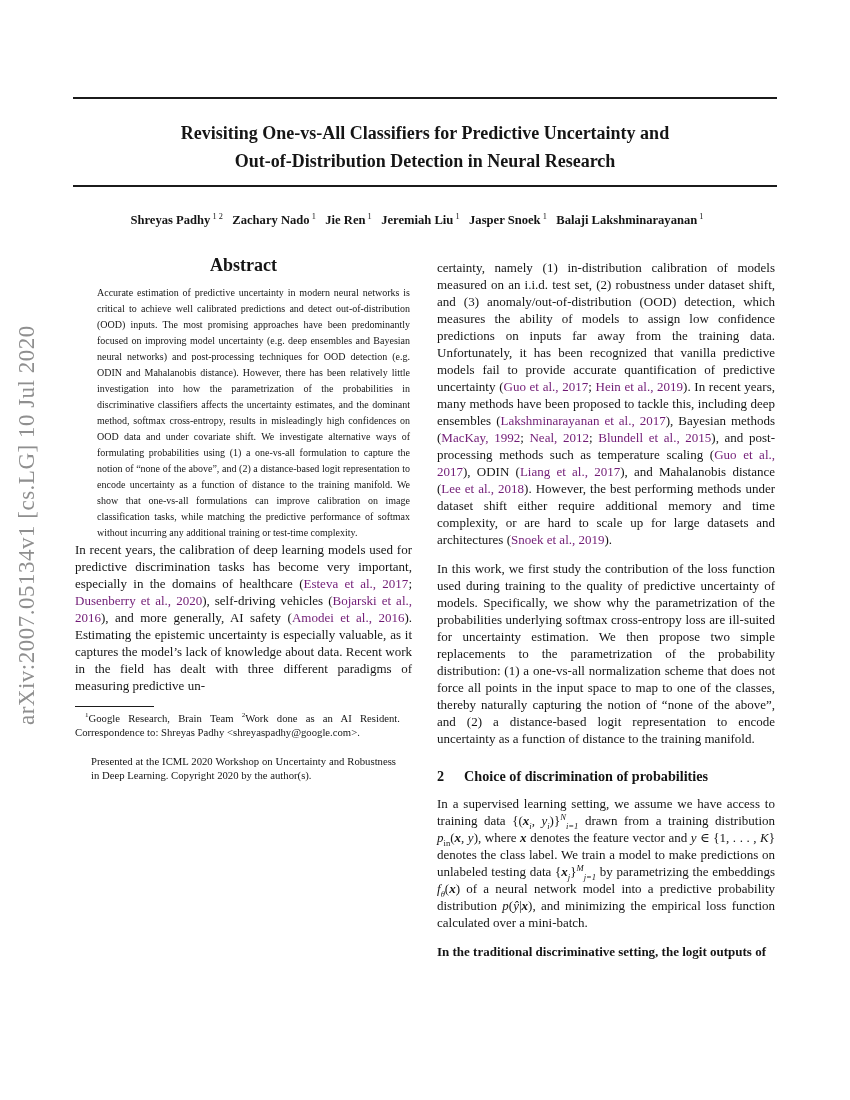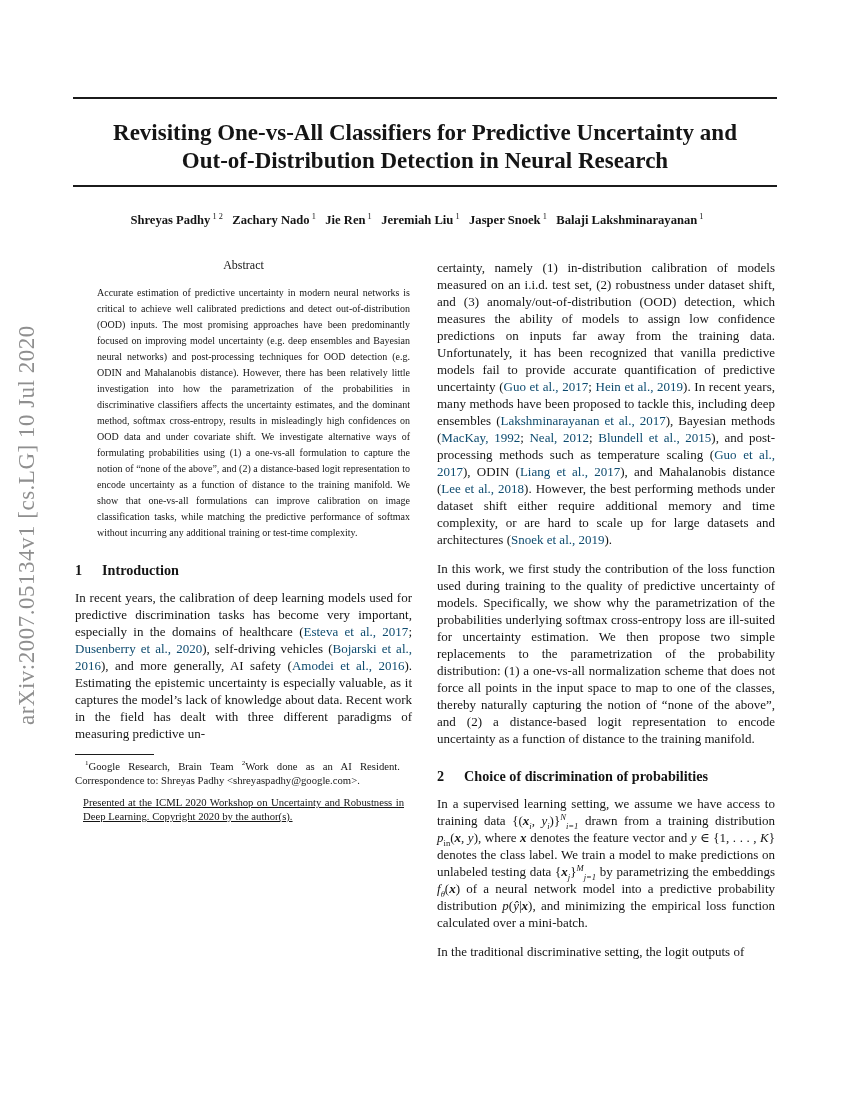--- a/index.html
+++ b/index.html
@@ -12,46 +12,46 @@
     position:absolute;left:14px;top:268px;height:515px;
     writing-mode:vertical-rl;transform:rotate(180deg);
     font-size:23px;letter-spacing:0.5px;color:#8f8f8f;
     display:flex;align-items:center;justify-content:center;white-space:nowrap;
   }
   .rule{position:absolute;left:73px;width:704px;height:2.4px;background:#1b1b1b;}
   .rule-top{top:97px;}
   .rule-mid{top:185px;}
   .paper-title{
     position:absolute;left:0;right:0;top:119px;text-align:center;
-    font-weight:bold;font-size:23px;line-height:28px;
+    font-weight:bold;font-size:18px;line-height:28px;
   }
   .authors-line{
     position:absolute;left:0;right:16px;top:213px;text-align:center;
     font-weight:bold;font-size:12.6px;white-space:pre-wrap;
   }
   .authors-line sup{font-weight:normal;}
   .col{position:absolute;text-align:justify;font-size:13px;line-height:17px;}
   .col-left{left:75px;top:257px;width:337px;}
   .col-right{left:437px;top:259px;width:338px;}
-  .abstract-heading{text-align:center;font-weight:normal;font-size:12px;margin:0 0 11px 0;}
+  .abstract-heading{text-align:center;font-weight:bold;font-size:18px;margin:0 0 11px 0;}
   .abstract-body{margin:0 2px 0 22px;font-size:10px;line-height:16px;}
   .section-heading{
     font-weight:bold;font-size:14.2px;white-space:nowrap;text-align:left;
     margin:21px 0 10px 0;
   }
   .section-heading .sec-num{display:inline-block;min-width:18px;margin-right:9px;}
   .para{margin:0 0 12px 0;}
-  .para:last-child{margin-bottom:10px;}
+  .para:last-child{margin-bottom:10px;font-weight:bold;}
   .footnote-block{margin-top:7px;font-size:10.7px;line-height:13.6px;}
   .footnote-rule{width:79px;height:1.2px;background:#1b1b1b;margin:0 0 5px 0;}
   .footnote-indent{text-indent:10px;margin:0 12px 9px 0;}
-  .footnote-plain{margin:8px;text-decoration:underline;}
+  .footnote-plain{margin:16px;}
   sub,sup{font-size:0.66em;line-height:0;font-style:normal;}
   .it{font-style:italic;}
-  .cite{color:#0c4a6e;}
+  .cite{color:#701a75;}
   .em{}
   .mit{font-style:italic;}
   .mbi{font-style:italic;font-weight:bold;}
 </style>
 </head>
 <body>
 
 <div class="page">
 
   <div class="arxiv-stamp">arXiv:2007.05134v1  [cs.LG]  10 Jul 2020</div>
@@ -64,23 +64,20 @@
   </div>
 
   <div class="rule rule-mid"></div>
 
   <div class="authors-line"><span>Shreyas Padhy</span><sup> 1 2</sup><span>   Zachary Nado</span><sup> 1</sup><span>   Jie Ren</span><sup> 1</sup><span>   Jeremiah Liu</span><sup> 1</sup><span>   Jasper Snoek</span><sup> 1</sup><span>   Balaji Lakshminarayanan</span><sup> 1</sup></div>
 
   <div class="col col-left">
     <div class="abstract-heading">Abstract</div>
     <div class="abstract-body">Accurate estimation of predictive uncertainty in modern neural networks is critical to achieve well calibrated predictions and detect out-of-distribution (OOD) inputs. The most promising approaches have been predominantly focused on improving model uncertainty (e.g. deep ensembles and Bayesian neural networks) and post-processing techniques for OOD detection (e.g. ODIN and Mahalanobis distance). However, there has been relatively little investigation into how the parametrization of the probabilities in discriminative classifiers affects the uncertainty estimates, and the dominant method, softmax cross-entropy, results in misleadingly high confidences on OOD data and under covariate shift. We investigate alternative ways of formulating probabilities using (1) a one-vs-all formulation to capture the notion of “none of the above”, and (2) a distance-based logit representation to encode uncertainty as a function of distance to the training manifold. We show that one-vs-all formulations can improve calibration on image classification tasks, while matching the predictive performance of softmax without incurring any additional training or test-time complexity.</div>
 
-    <div class="section-heading">
-      <span class="sec-num">1</span><span>Introduction</span>
-    </div>
 
     <div class="para"><span>In recent years, the calibration of deep learning models used for predictive discrimination tasks has become very important, especially in the domains of healthcare (</span><span class="cite">Esteva et al., 2017</span><span>; </span><span class="cite">Dusenberry et al., 2020</span><span>), self-driving vehicles (</span><span class="cite">Bojarski et al., 2016</span><span>), and more generally, AI safety (</span><span class="cite">Amodei et al., 2016</span><span>). Estimating the </span><span class="em">epistemic</span><span> uncertainty is especially valuable, as it captures the model’s lack of knowledge about data. Recent work in the field has dealt with three different paradigms of measuring predictive un-</span></div>
 
     <div class="footnote-block">
       <div class="footnote-rule"></div>
       <div class="footnote-indent"><sup>1</sup><span>Google Research, Brain Team </span><sup>2</sup><span>Work done as an AI Resident. Correspondence to: Shreyas Padhy &lt;shreyaspadhy@google.com&gt;.</span></div>
       <div class="footnote-plain">Presented at the ICML 2020 Workshop on Uncertainty and Robustness in Deep Learning. Copyright 2020 by the author(s).</div>
     </div>
   </div>
 

